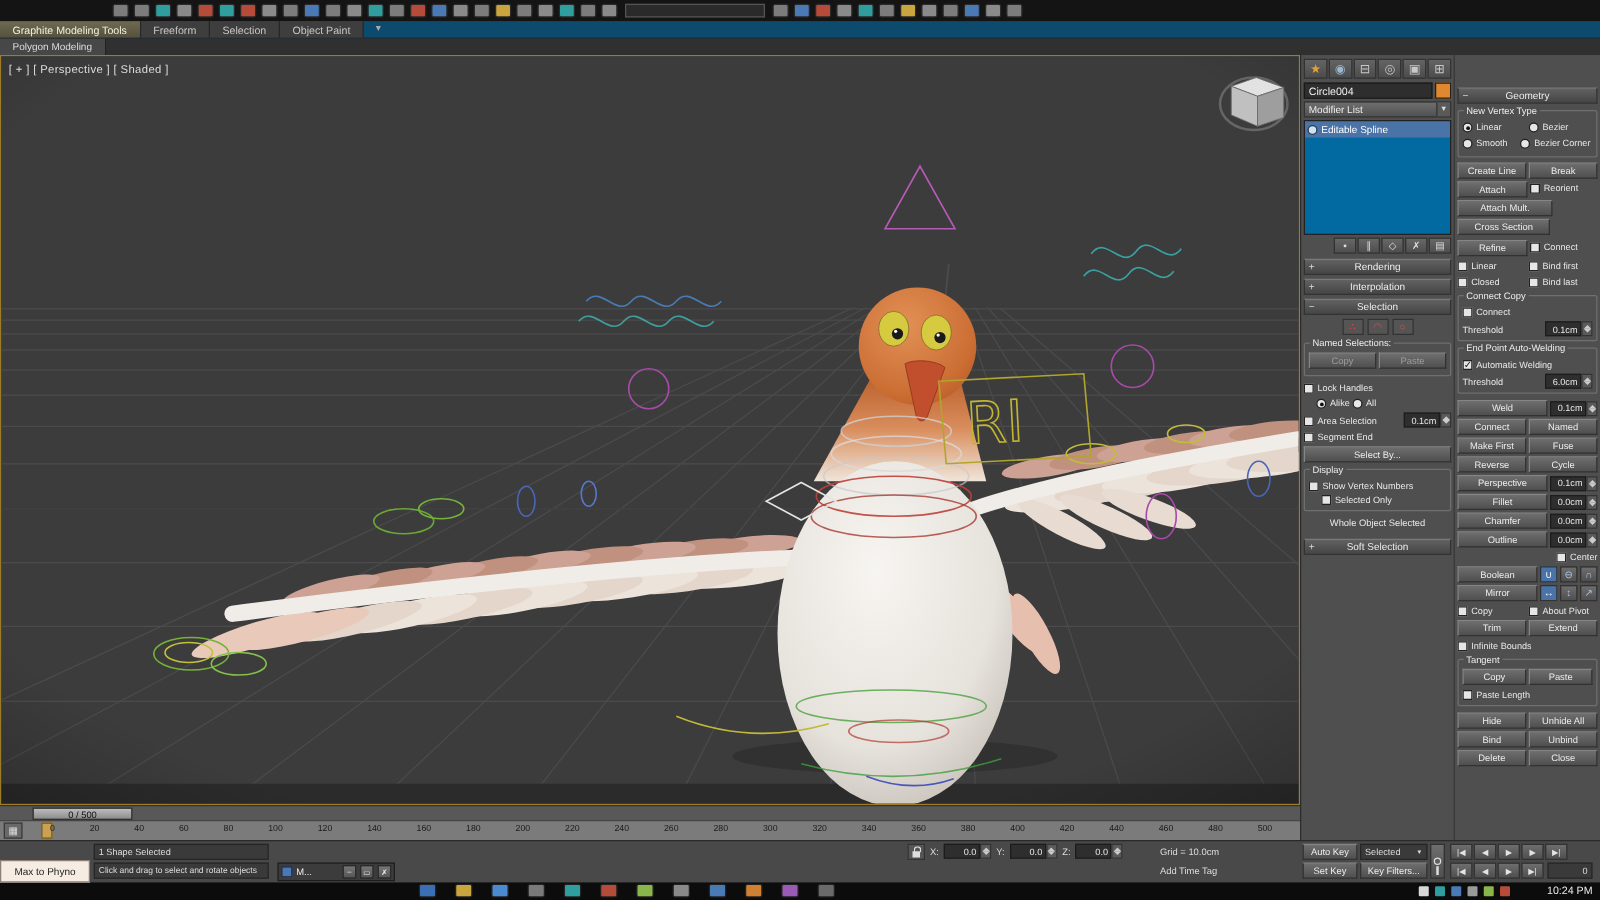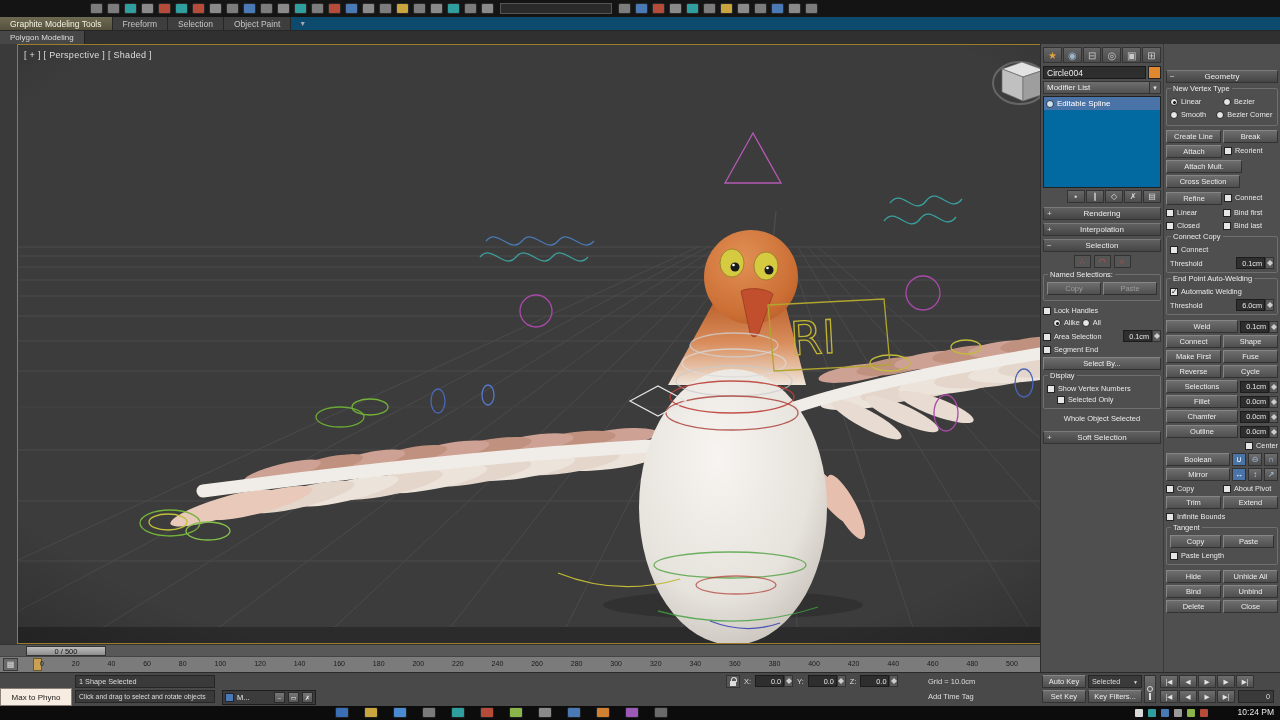--- a/index.html
+++ b/index.html
@@ -15,21 +15,21 @@
 
 
 .ribbon-tabs{left:0;top:17px;width:1280px;height:14px;background:#0c4a6e;display:flex;border-bottom:1px solid #262626}
 .rtab{padding:0 10px;font-size:8.5px;color:#c6c6c6;display:flex;align-items:center;background:#3e3e3e;border-right:1px solid #262626;white-space:nowrap}
 .rtab.active{background:linear-gradient(#6e6a52,#55513c);color:#f2f0e2}
 .rtab-extra{display:flex;align-items:center;gap:6px;padding:0 8px;color:#aaa;font-size:7px}
 .ribbon-sub{left:0;top:31px;width:1280px;height:13px;background:#303030;display:flex}
 .stab{padding:0 10px;font-size:8px;color:#ddd;background:#474747;display:flex;align-items:center;border-right:1px solid #222;white-space:nowrap}
 
 
-.viewport{left:17px;top:44px;width:1040px;height:600px;background:#3c3c3c;border:1px solid #9c7c26;overflow:hidden}
+.viewport{left:0;top:44px;width:1040px;height:600px;background:#3c3c3c;border:1px solid #9c7c26;overflow:hidden}
 .vp-label{position:absolute;left:6px;top:5px;font-size:9px;color:#dedede;letter-spacing:.3px;z-index:5}
 
 
 .timeslider{left:0;top:644px;width:1040px;height:12px;background:#585858;border-top:1px solid #333}
 .ts-handle{position:absolute;left:26px;top:1px;height:10px;width:80px;background:linear-gradient(#bdbdbd,#8d8d8d);border:1px solid #333;font-size:7.5px;color:#111;display:flex;align-items:center;justify-content:center}
 .ruler{left:0;top:656px;width:1040px;height:16px;background:#7b7b7b;border-top:1px solid #454545}
 .ruler-ticks{position:absolute;left:40px;right:22px;top:3px;display:flex;justify-content:space-between;font-size:7px;color:#1b1b1b}
 .frame-marker{position:absolute;left:33px;top:1px;width:9px;height:13px;background:#caa053;border:1px solid #6a5a20}
 .mce-btn{position:absolute;left:3px;top:1px;width:15px;height:13px;background:#696969;border:1px solid #3a3a3a;color:#ddd;font-size:8px;text-align:center;line-height:11px}
 
@@ -600,32 +600,32 @@
     <div class="spin">
       <span class="spinval">0.1cm</span>
       <span class="spinarrows">
           <i class="up"></i>
           <i class="dn"></i>
         </span>
     </div>
   </div>
   <div class="row">
     <div class="btn half">Connect</div>
-    <div class="btn half">Shape</div>
+    <div class="btn half">Named</div>
   </div>
   <div class="row">
     <div class="btn half">Make First</div>
     <div class="btn half">Fuse</div>
   </div>
   <div class="row">
     <div class="btn half">Reverse</div>
     <div class="btn half">Cycle</div>
   </div>
   <div class="row" style="align-items:center">
-    <div class="btn half">Selections</div>
+    <div class="btn half">Perspective</div>
     <div class="spin">
       <span class="spinval">0.1cm</span>
       <span class="spinarrows">
           <i class="up"></i>
           <i class="dn"></i>
         </span>
     </div>
   </div>
   <div class="row" style="align-items:center">
     <div class="btn half">Fillet</div>

